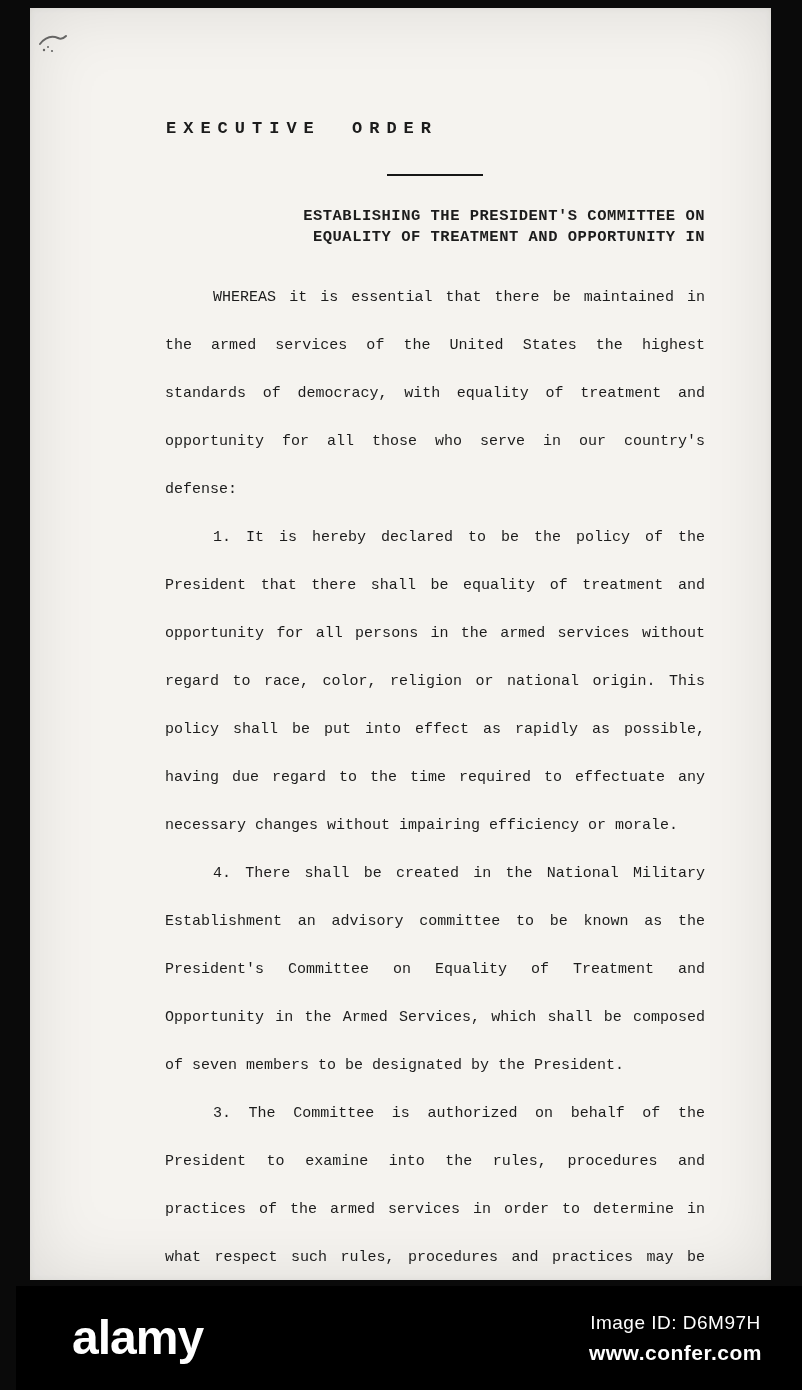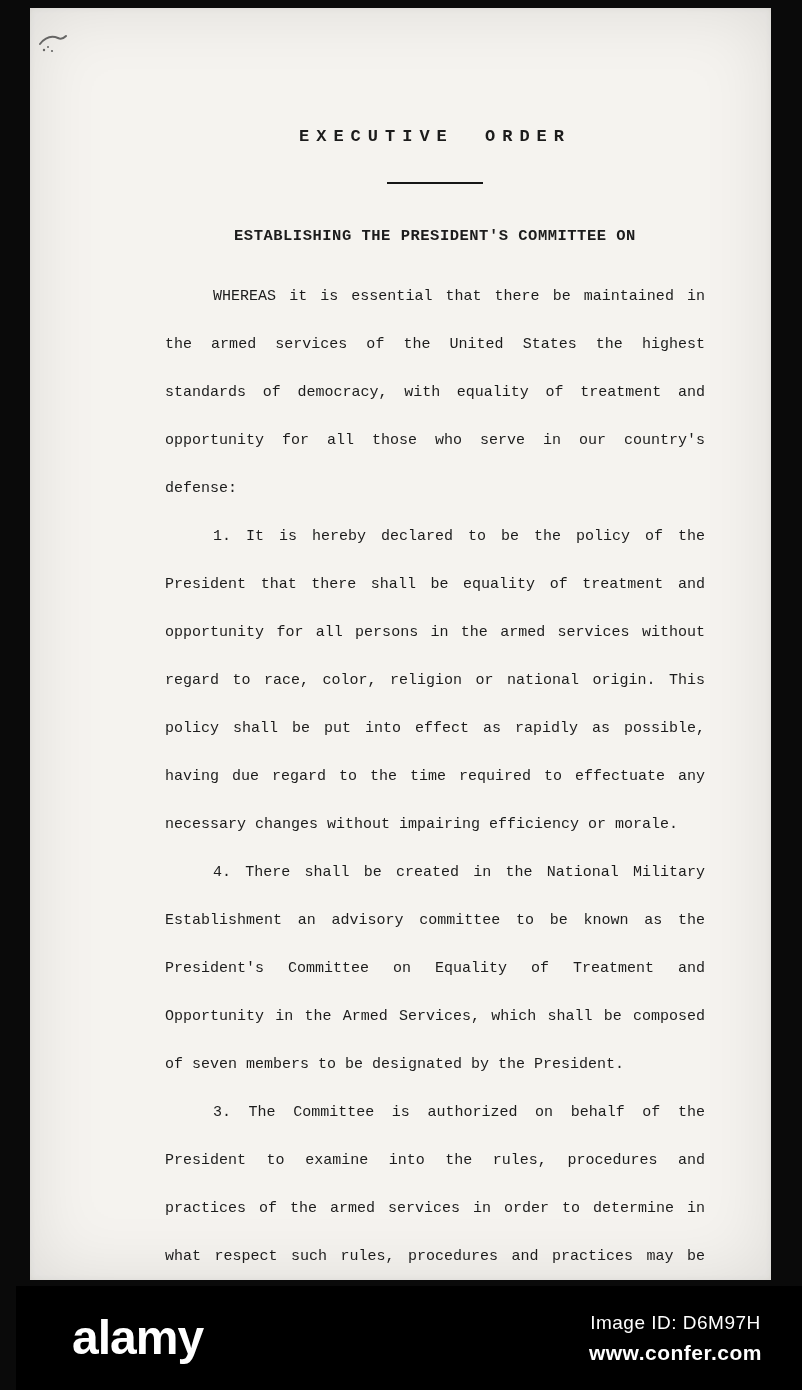--- a/index.html
+++ b/index.html
@@ -35,39 +35,39 @@
 
   .doc {
     margin-left: 135px;
     padding-top: 110px;
     width: 540px;
     font-family: "Liberation Mono", "DejaVu Sans Mono", monospace;
     color: #1c1c1c;
   }
 
   .title {
-    margin: 9px;
-    text-align: center;
+    margin: 1px;
+    text-align: left;
     font-size: 17px;
     font-weight: bold;
     letter-spacing: 7px;
     word-spacing: 14px;
     white-space: nowrap;
   }
 
   .rule {
     width: 96px;
     height: 2px;
     background: #161616;
     margin: 36px auto 0 auto;
   }
 
   .heading {
-    margin-top: 42px;
-    text-align: center;
+    margin-top: 30px;
+    text-align: right;
     font-weight: bold;
     font-size: 15.5px;
     line-height: 21px;
     letter-spacing: 0.5px;
   }
   .heading div { white-space: nowrap; }
 
   .body-text {
     margin-top: 26px;
     font-size: 15px;
@@ -130,20 +130,21 @@
   </svg>
 
   <div class="doc">
 
     <h1 class="title">EXECUTIVE ORDER</h1>
 
     <div class="rule"></div>
 
     <div class="heading">
       <div>ESTABLISHING THE PRESIDENT'S COMMITTEE ON</div>
+      <div>EQUALITY OF TREATMENT AND OPPORTUNITY IN</div>
     </div>
 
     <div class="body-text">
       <p>WHEREAS it is essential that there be maintained in the armed services of the United States the highest standards of democracy, with equality of treatment and opportunity for all those who serve in our country's defense:</p>
       <p>1. It is hereby declared to be the policy of the President that there shall be equality of treatment and opportunity for all persons in the armed services without regard to race, color, religion or national origin. This policy shall be put into effect as rapidly as possible, having due regard to the time required to effectuate any necessary changes without impairing efficiency or morale.</p>
       <p>4. There shall be created in the National Military Establishment an advisory committee to be known as the President's Committee on Equality of Treatment and Opportunity in the Armed Services, which shall be composed of seven members to be designated by the President.</p>
       <p>3. The Committee is authorized on behalf of the President to examine into the rules, procedures and practices of the armed services in order to determine in what respect such rules, procedures and practices may be altered or improved with a view to carrying out the policy of this order. The Committee shall confer and advise with the Secretary of Defense, the Secretary</p>
     </div>
 
   </div>

